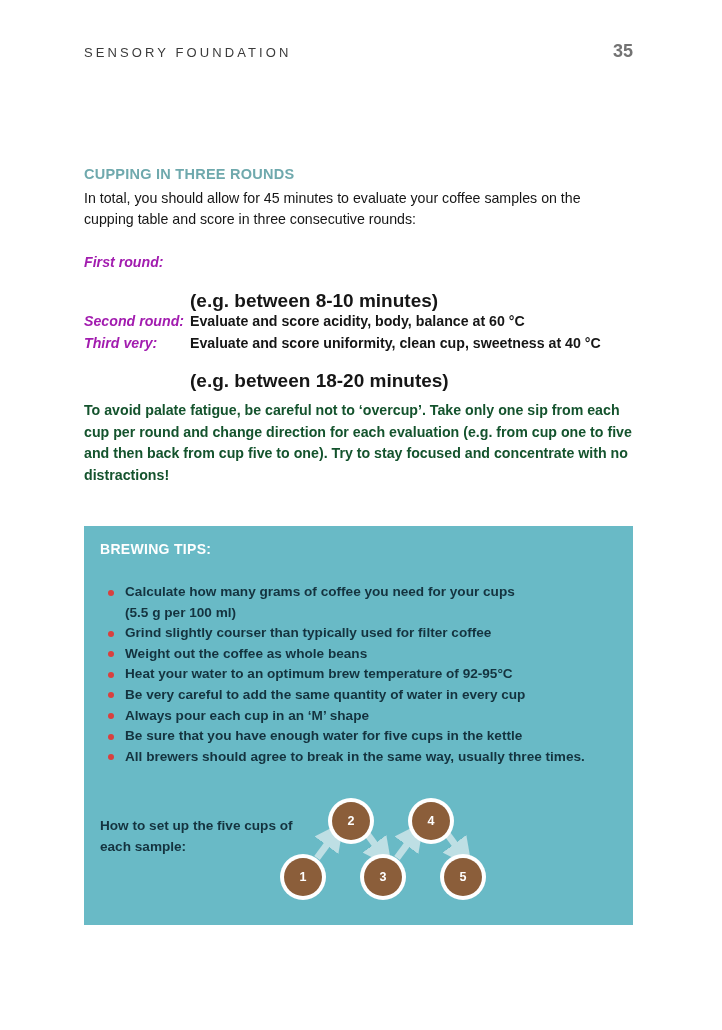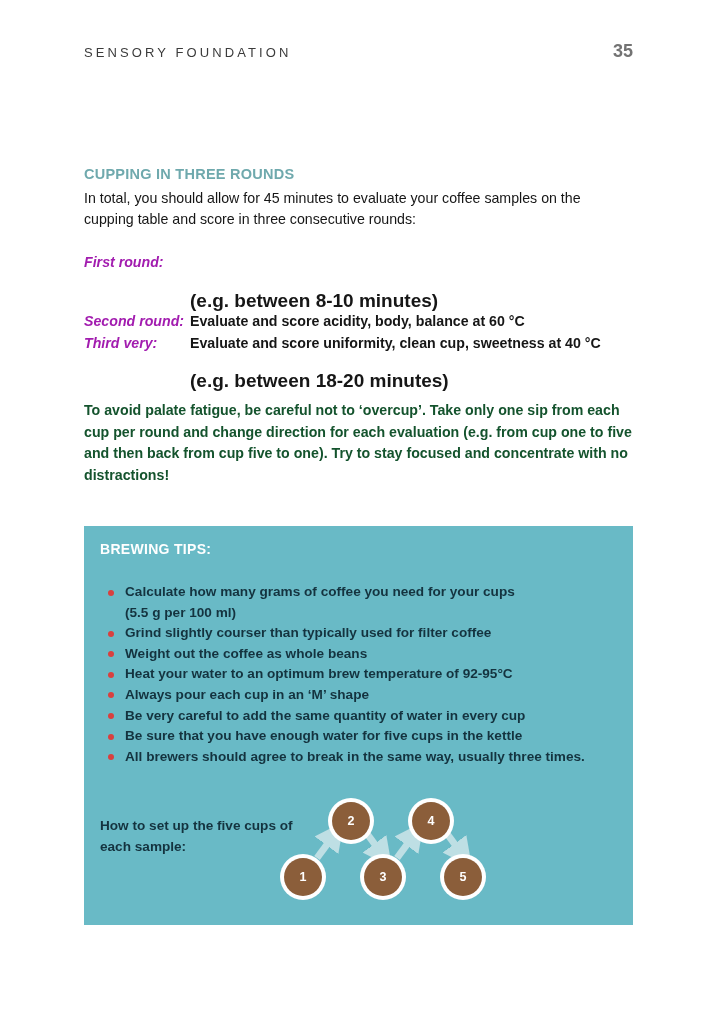--- a/index.html
+++ b/index.html
@@ -162,25 +162,25 @@
       <li class="tip">
         <span class="dot"></span>
         <span>Weight out the coffee as whole beans</span>
       </li>
       <li class="tip">
         <span class="dot"></span>
         <span>Heat your water to an optimum brew temperature of 92-95°C</span>
       </li>
       <li class="tip">
         <span class="dot"></span>
+        <span>Be very careful to add the same quantity of water in every cup</span>
+      </li>
+      <li class="tip">
+        <span class="dot"></span>
         <span>Always pour each cup in an ‘M’ shape</span>
-      </li>
-      <li class="tip">
-        <span class="dot"></span>
-        <span>Be very careful to add the same quantity of water in every cup</span>
       </li>
       <li class="tip">
         <span class="dot"></span>
         <span>Be sure that you have enough water for five cups in the kettle</span>
       </li>
       <li class="tip">
         <span class="dot"></span>
         <span>All brewers should agree to break in the same way, usually three times.</span>
       </li>
     </ul>

